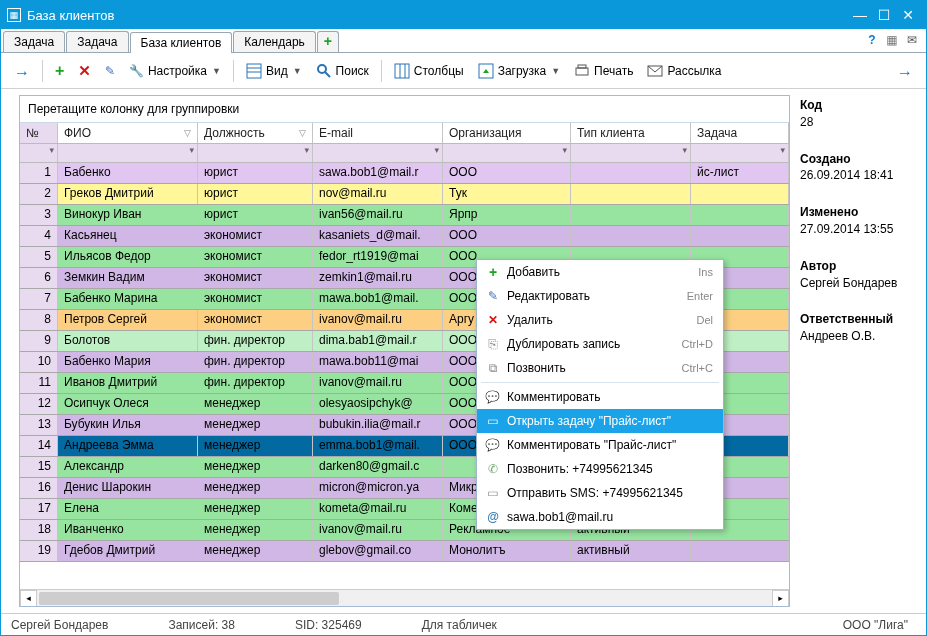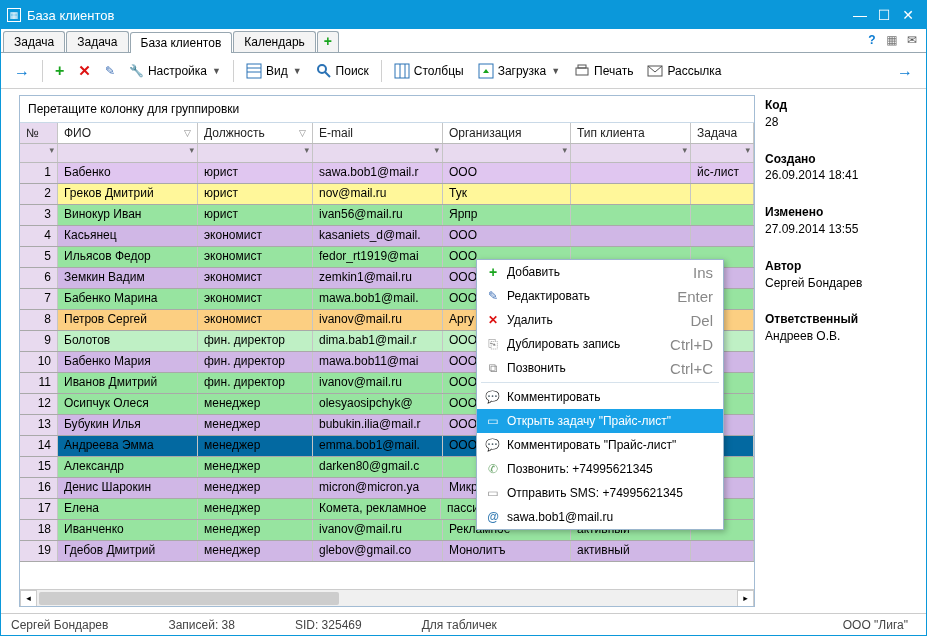--- a/index.html
+++ b/index.html
@@ -46,32 +46,32 @@
 .yellow{background:#fff79a}
 .green{background:#97e4a0}
 .lpurple{background:#d0b7e6}
 .orange{background:#fccf82}
 .lgreen{background:#bff0c5}
 .pink{background:#0369a1}
 .scrollbar-h{height:17px;background:#f0f0f0;border-top:1px solid #ccc;display:flex;align-items:center}
 .sb-btn{width:17px;height:17px;border:1px solid #ccc;display:flex;align-items:center;justify-content:center;font-size:9px;cursor:pointer;background:#fff}
 .sb-track{flex:1;height:17px;position:relative}
 .sb-thumb{position:absolute;left:2px;width:300px;height:13px;top:2px;background:#cdcdcd;border-radius:2px}
-.sidepane{width:171px;padding:8px 10px;line-height:1.4}
+.sidepane{width:136px;padding:8px 10px;line-height:1.4}
 .sidepane .lbl{font-weight:bold;margin-top:20px}
 .sidepane .lbl:first-child{margin-top:0}
 .status{height:22px;border-top:1px solid #ccc;display:flex;align-items:center;padding:0 10px;color:#444}
 .status>div{margin-right:60px}
 .status .right{margin-left:auto;margin-right:8px}
 .ctx{position:absolute;left:456px;top:163px;width:248px;background:#fff;border:1px solid #9bb6cd;box-shadow:2px 2px 6px rgba(0,0,0,.25);z-index:50}
 .ctx-item{display:flex;align-items:center;height:24px;padding:0 10px 0 6px;cursor:pointer}
 .ctx-item.sel{background:#1aa3e8;color:#fff}
 .ctx-icon{width:20px;display:flex;justify-content:center;font-size:13px}
 .ctx-label{flex:1;padding-left:4px}
-.ctx-sc{color:#888;font-size:15px}
+.ctx-sc{color:#888;font-size:11px}
 .ctx-item.sel .ctx-sc{color:#eaf6fd}
 .ctx-sep{height:1px;background:#d6e2ec;margin:2px 4px}
 svg{display:block}
 .ico16{width:16px;height:16px}
 </style>
 </head>
 <body>
 
 <div class="titlebar">
   <span class="t-icon">▦</span>
@@ -336,20 +336,21 @@
           <div class="cell c-dol lpurple">менеджер</div>
           <div class="cell c-email lpurple">micron@micron.ya</div>
           <div class="cell c-org lpurple">Микрон, компания</div>
           <div class="cell c-tip lpurple">активный</div>
           <div class="cell c-zad lpurple"></div>
         </div>
         <div class="row">
           <div class="cell c-num">17</div>
           <div class="cell c-fio green">Елена</div>
           <div class="cell c-dol green">менеджер</div>
+          <div class="cell c-email green">kometa@mail.ru</div>
           <div class="cell c-org green">Комета, рекламное</div>
           <div class="cell c-tip green">пассивный</div>
           <div class="cell c-zad green"></div>
         </div>
         <div class="row">
           <div class="cell c-num">18</div>
           <div class="cell c-fio green">Иванченко</div>
           <div class="cell c-dol green">менеджер</div>
           <div class="cell c-email green">ivanov@mail.ru</div>
           <div class="cell c-org green">Рекламное</div>

